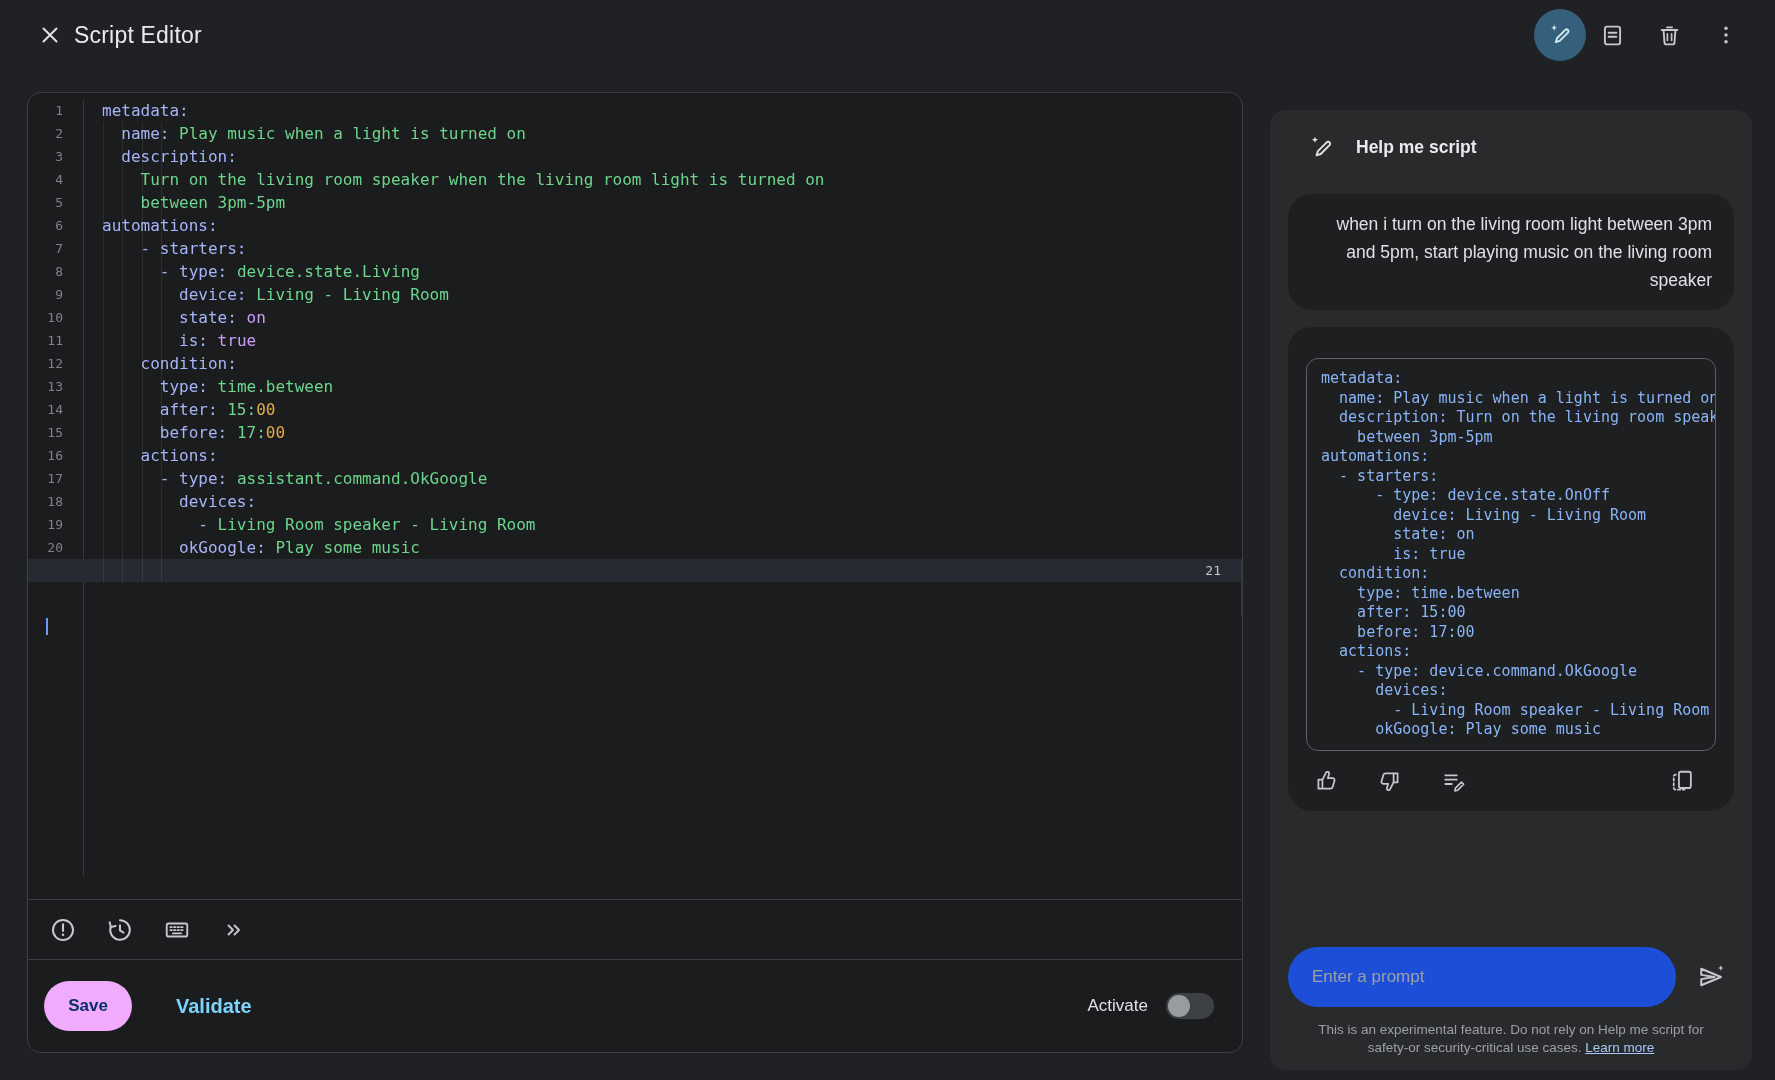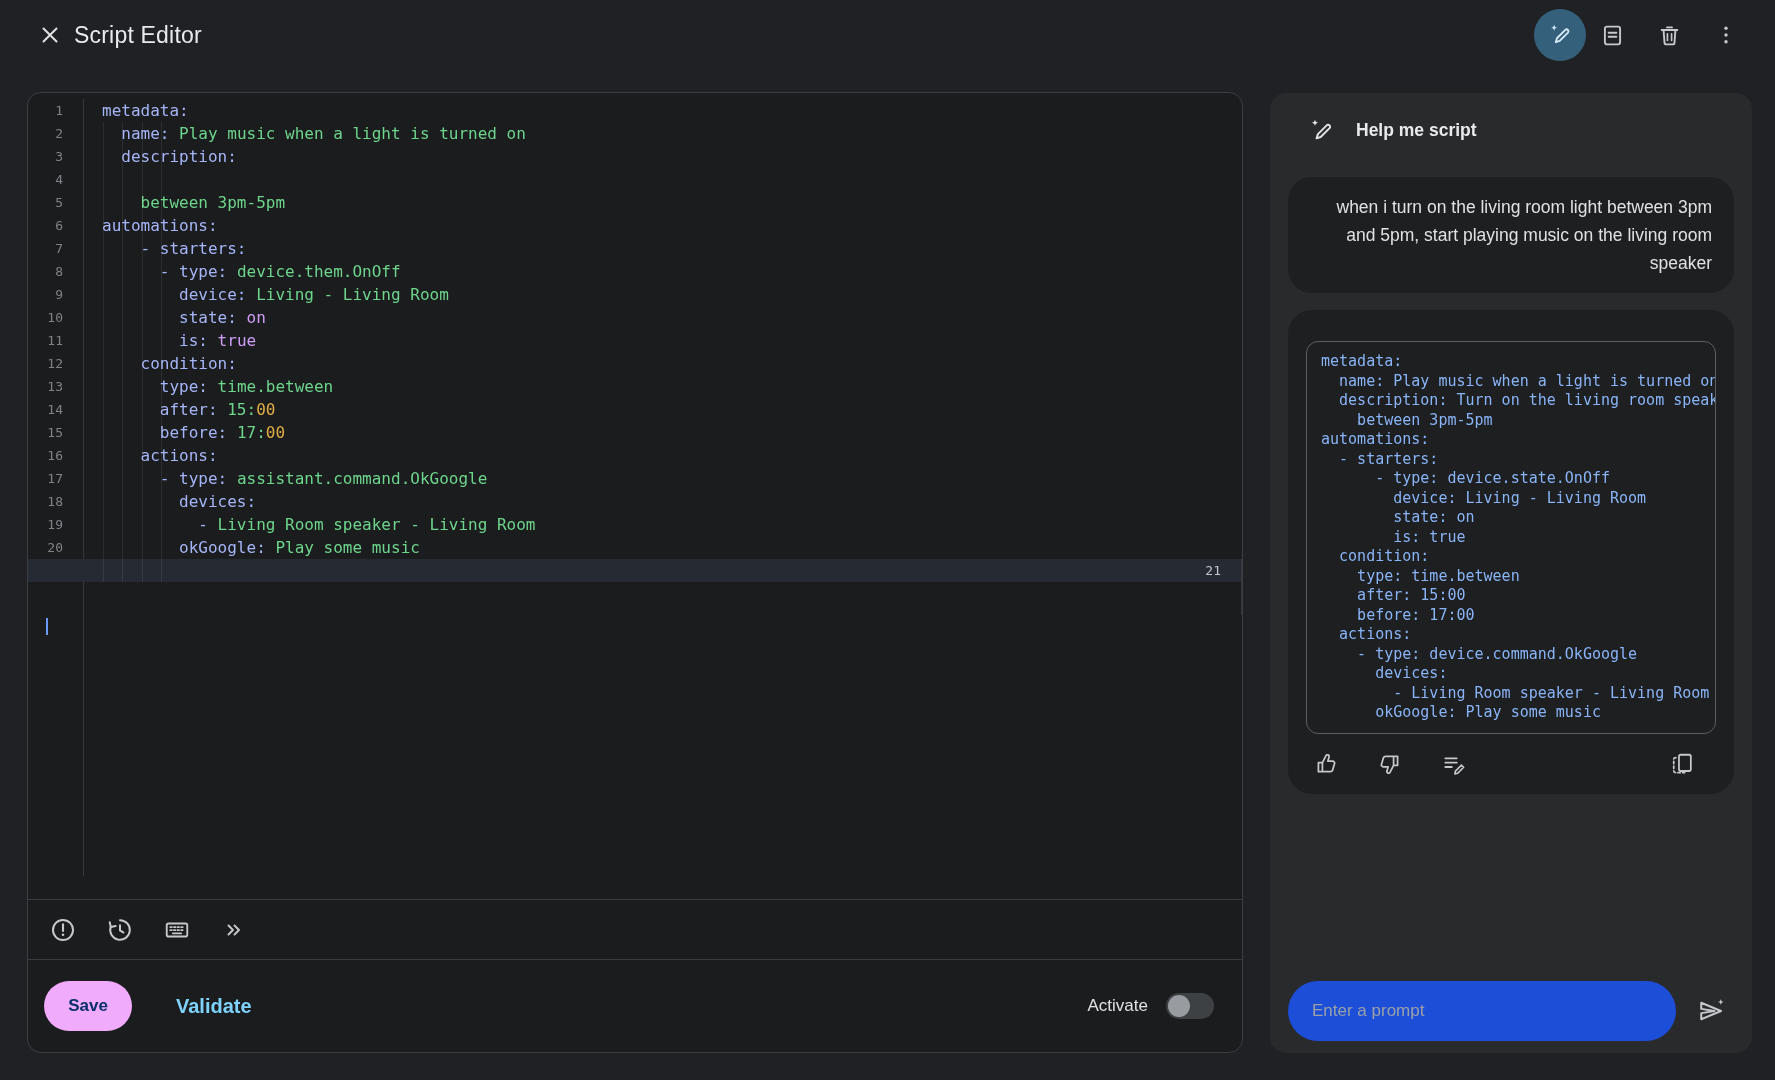--- a/index.html
+++ b/index.html
@@ -45,21 +45,21 @@
   .tools-row .iconbtn { color:#c6c9cc; }
   .footer-row { flex:1; display:flex; align-items:center; padding:0 28px 0 16px; }
   .save-btn { width:88px; height:50px; border-radius:25px; background:#f0abfc; color:#08316b;
     font-size:17px; font-weight:bold; }
   .validate-btn { margin-left:44px; color:#7dd3fc; font-size:20px; font-weight:bold; }
   .activate-label { margin-left:auto; color:#dfe1e4; font-size:17px; }
   .switch { margin-left:18px; width:48px; height:26px; border-radius:13px; background:#3e4144; position:relative; }
   .knob { position:absolute; left:2px; top:2px; width:22px; height:22px; border-radius:50%; background:#989ca1; }
 
   
-  .help-panel { position:absolute; left:1270px; top:93px; width:482px; height:960px;
+  .help-panel { position:absolute; left:1270px; top:110px; width:482px; height:960px;
     background:#292a2c; border-radius:16px; display:flex; flex-direction:column; overflow:hidden; }
   .hm-header { display:flex; align-items:center; gap:21px; margin:24px 0 0 38px; color:#e3e3e3; }
   .hm-title { font-size:17.5px; font-weight:bold; color:#e8eaed; }
   .bubble { margin:0 18px; background:#1d1f20; border-radius:24px; padding:16px 22px;
     font-size:17.5px; line-height:28px; color:#dfe1e5; }
   .bubble.user { margin-top:33px; text-align:right; }
   .bubble.resp { margin-top:17px; text-align:left; padding:17px 18px 16px; }
   .codebox { margin-top:14px; border:1px solid #5c5f63; border-radius:12px; padding:10px 14px; overflow:hidden; }
   .codebox pre { font:15px/19.5px "DejaVu Sans Mono", monospace; color:#8ab4f8; white-space:pre; }
   .fbrow { display:flex; align-items:center; gap:36px; margin-top:16px; padding:0 6px; color:#dfe1e4; }
@@ -134,36 +134,37 @@
           <div class="crow">
             <div class="gcell">2</div>
             <div class="ccell"><span>  </span><span class="t-k">name:</span><span> </span><span class="t-s">Play music when a light is turned on</span></div>
           </div>
           <div class="crow">
             <div class="gcell">3</div>
             <div class="ccell"><span>  </span><span class="t-k">description:</span></div>
           </div>
           <div class="crow">
             <div class="gcell">4</div>
+            <div class="ccell"><span>    </span><span class="t-s">Turn on the living room speaker when the living room light is turned on</span></div>
           </div>
           <div class="crow">
             <div class="gcell">5</div>
             <div class="ccell"><span>    </span><span class="t-s">between 3pm-5pm</span></div>
           </div>
           <div class="crow">
             <div class="gcell">6</div>
             <div class="ccell"><span class="t-k">automations:</span></div>
           </div>
           <div class="crow">
             <div class="gcell">7</div>
             <div class="ccell"><span>    </span><span class="t-k">- starters:</span></div>
           </div>
           <div class="crow">
             <div class="gcell">8</div>
-            <div class="ccell"><span>      </span><span class="t-k">- type:</span><span> </span><span class="t-s">device.them.OnOff</span></div>
+            <div class="ccell"><span>      </span><span class="t-k">- type:</span><span> </span><span class="t-s">device.state.Living</span></div>
           </div>
           <div class="crow">
             <div class="gcell">9</div>
             <div class="ccell"><span>        </span><span class="t-k">device:</span><span> </span><span class="t-s">Living - Living Room</span></div>
           </div>
           <div class="crow">
             <div class="gcell">10</div>
             <div class="ccell"><span>        </span><span class="t-k">state:</span><span> </span><span class="t-b">on</span></div>
           </div>
           <div class="crow">
@@ -345,15 +346,19 @@
       <button class="send-btn">
         <span>
           <svg width="30" height="30" viewBox="0 0 24 24">
             <path d="M4.2 18.6 L20 12 4.2 5.4 v4.9 L14.8 12 4.2 13.7 Z" stroke="currentColor" stroke-width="1.6" fill="none" stroke-linejoin="round"></path>
             <path d="M19.8 2.6 l.65 1.55 1.55.65 -1.55.65 -.65 1.55 -.65-1.55 -1.55-.65 1.55-.65z" fill="currentColor"></path>
           </svg>
         </span>
       </button>
     </div>
 
+    <p class="disclaimer">
+      <span>This is an experimental feature. Do not rely on Help me script for safety-or security-critical use cases.</span>
+      <a>Learn more</a>
+    </p>
   </aside>
 
 </div>
 
 </body></html>

